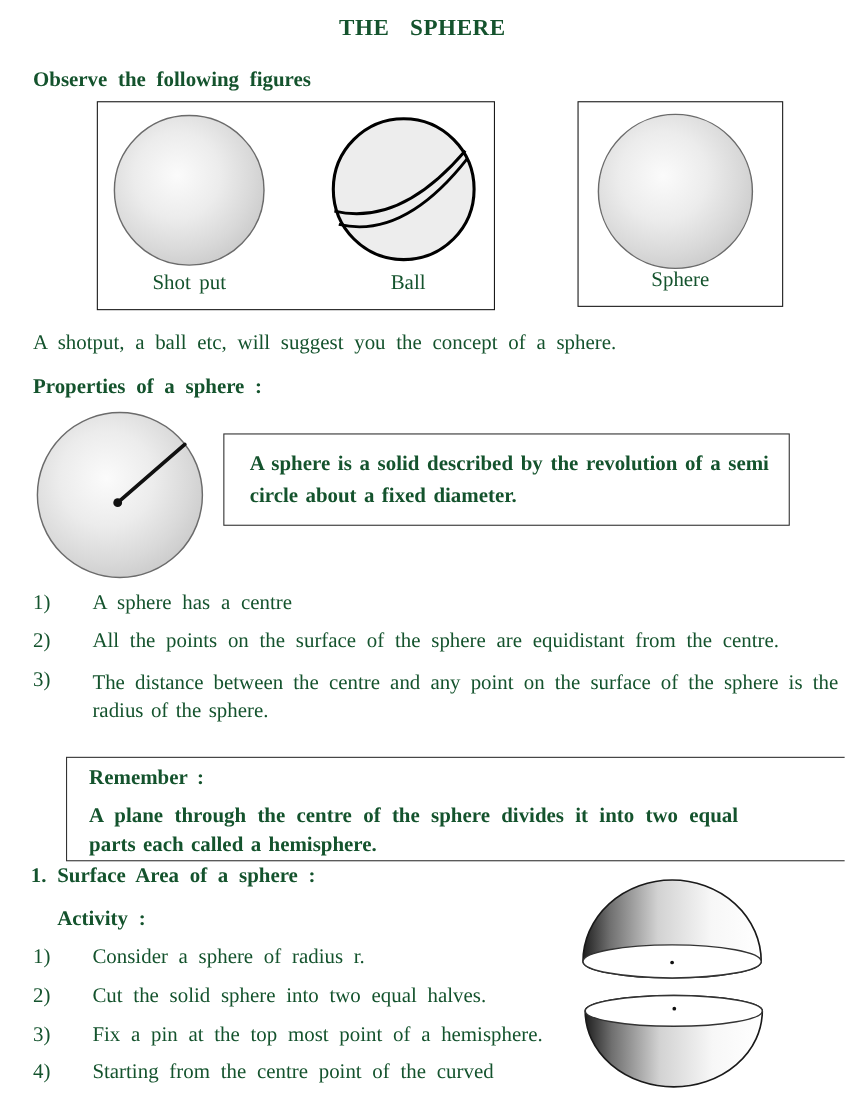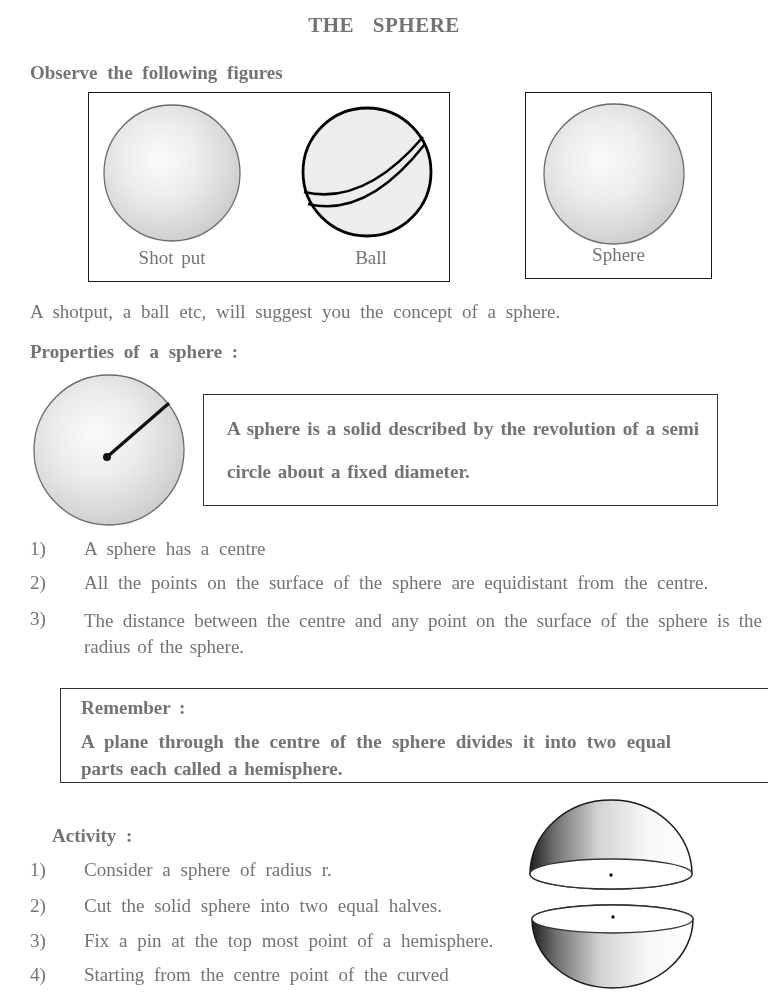--- a/index.html
+++ b/index.html
@@ -1,31 +1,31 @@
 <!DOCTYPE html>
 <html><head>
 <meta charset="utf-8">
 <style>
   html,body{margin:0;padding:0;background:#ffffff;}
   #page{
     position:relative;width:768px;height:1000px;background:#ffffff;overflow:hidden;
-    font-family:"Liberation Serif", "DejaVu Serif", serif;color:#737373;
+    font-family:"Liberation Serif", "DejaVu Serif", serif;color:#14532d;
   }
   .abs{position:absolute;}
   .title{
     left:0;right:0;top:13px;text-align:center;font-size:21px;font-weight:bold;
     word-spacing:13px;letter-spacing:.5px;
   }
   .h-bold{font-size:19px;font-weight:bold;word-spacing:5px;white-space:nowrap;}
   .body-line{font-size:19px;word-spacing:5px;white-space:nowrap;}
   .fig-box{border:1.5px solid #1a1a1a;background:#ffffff;}
   .fig-label{position:absolute;text-align:center;font-size:19px;word-spacing:3px;}
   .def-box{
     left:203px;top:394px;width:515px;box-sizing:border-box;border:1.3px solid #333333;
-    padding:12px 18px 12px 23px;font-size:19px;font-weight:bold;line-height:43px;
+    padding:12px 18px 12px 23px;font-size:19px;font-weight:bold;line-height:29px;
     text-align:justify;word-spacing:2px;
   }
   .list-num{position:absolute;left:30px;font-size:19px;}
   .list-text{position:absolute;left:64px;font-size:19px;word-spacing:5px;white-space:nowrap;margin-left:20px;}
   .list-text.wrap{white-space:normal;width:678px;text-align:justify;line-height:26px;word-spacing:2px;}
   .rem-box{
     left:60px;top:688px;width:734px;height:95px;box-sizing:border-box;
     border:1.3px solid #333333;background:#ffffff;
   }
   .rem-head{position:absolute;left:20px;top:8px;font-size:19px;font-weight:bold;word-spacing:4px;}
@@ -103,20 +103,21 @@
 
     <div class="list-num" style="top:608px;">3)</div>
     <div class="list-text wrap" style="top:608px;">The distance between the centre and any point on the surface of the sphere is the radius of the sphere.</div>
   </div>
 
   <div class="abs rem-box">
     <div class="rem-head">Remember :</div>
     <div class="rem-text">A plane through the centre of the sphere divides it into two equal parts each called a hemisphere.</div>
   </div>
 
+  <div class="abs h-bold" style="left:28px;top:786px;">1. Surface Area of a sphere :</div>
 
   <div class="abs h-bold" style="left:30px;top:825px;margin-left:22px;">Activity :</div>
 
   <div>
     <div class="list-num" style="top:859px;">1)</div>
     <div class="list-text" style="top:859px;">Consider a sphere of radius r.</div>
 
     <div class="list-num" style="top:895px;">2)</div>
     <div class="list-text" style="top:895px;">Cut the solid sphere into two equal halves.</div>
 

